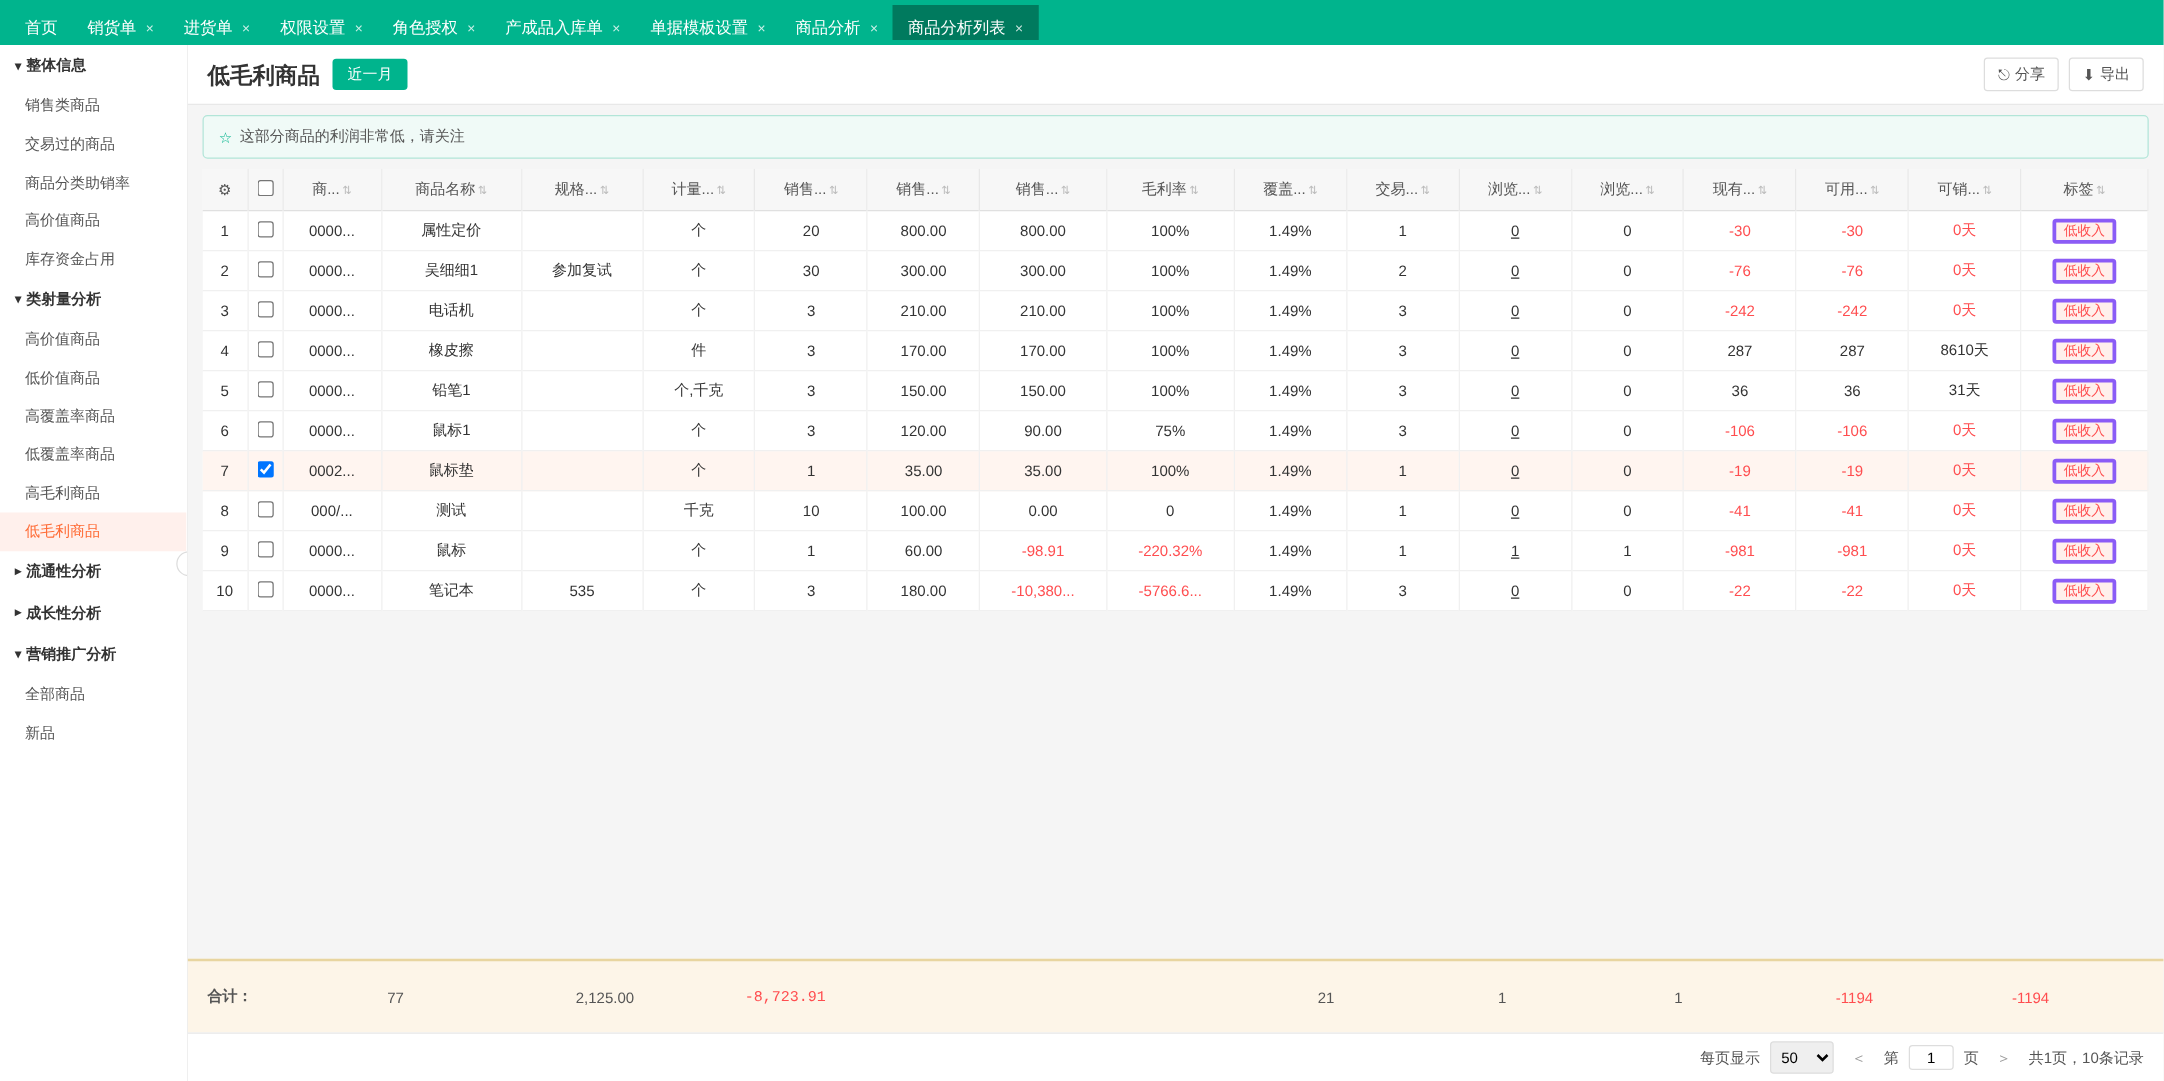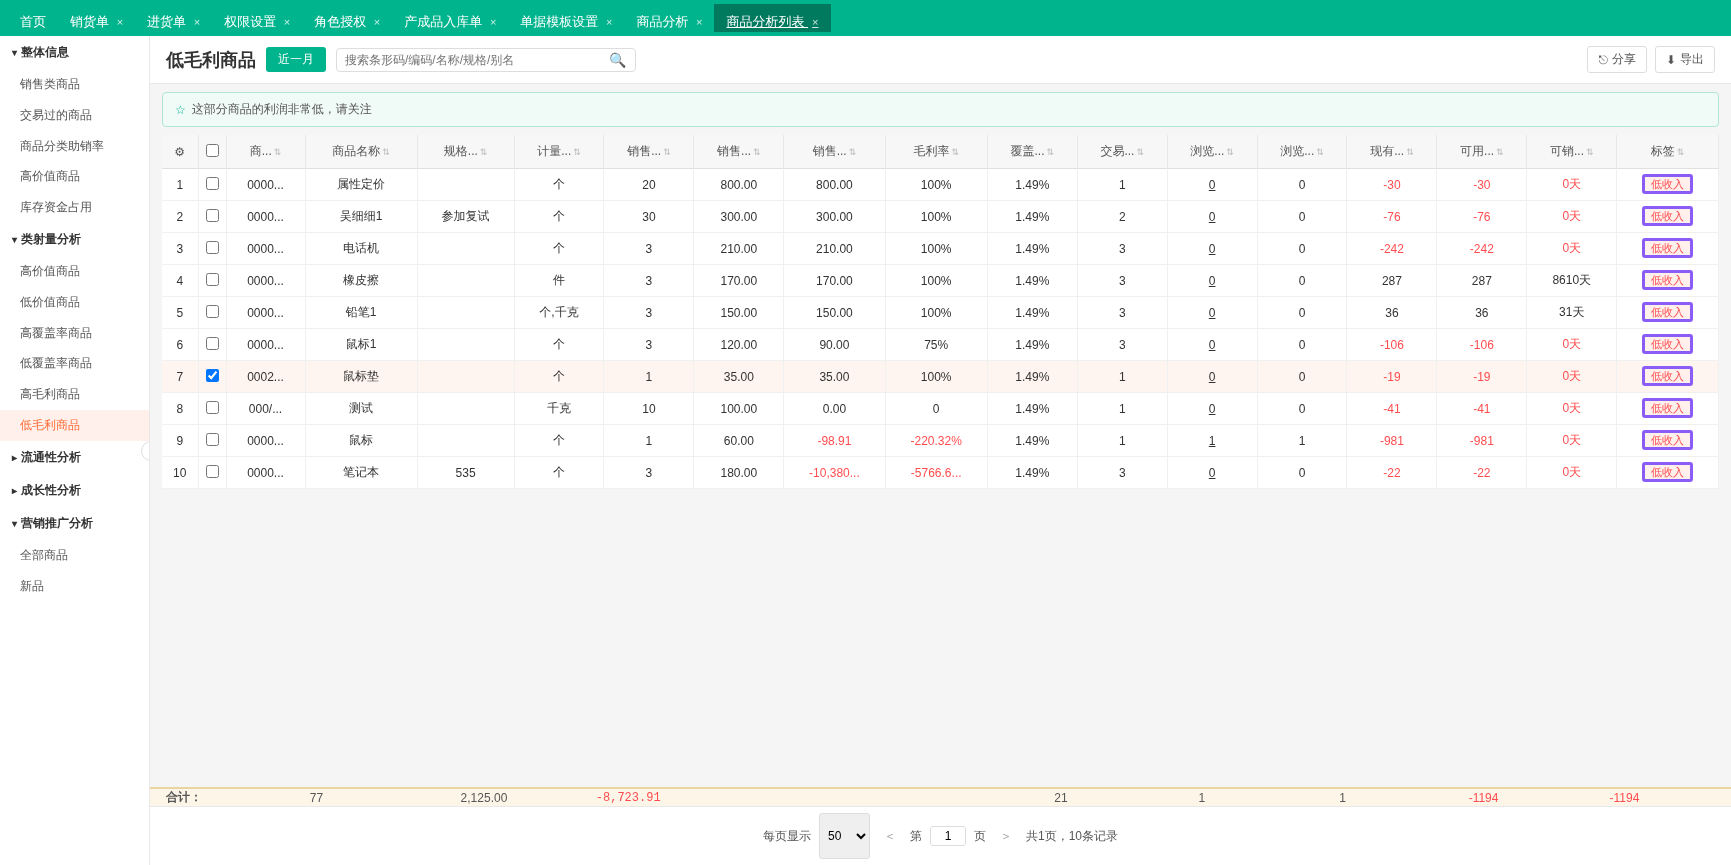--- a/index.html
+++ b/index.html
@@ -17,21 +17,20 @@
       color: #fff;
       padding: 0 12px;
       height: 28px;
       line-height: 36px;
       cursor: pointer;
       white-space: nowrap;
       font-size: 13px;
     }
     .top-nav .nav-item.active {
       background: #007a5e;
-      text-decoration: underline;
     }
     .top-nav .nav-item .close-x {
       margin-left: 4px;
       opacity: 0.8;
       font-size: 11px;
     }
 
     
     .main-layout {
       display: flex;
@@ -205,48 +204,48 @@
       border-radius: 3px;
       font-size: 11px;
     }
     .red-text { color: #ff4d4f; }
     .underline-link { text-decoration: underline; cursor: pointer; }
 
     
     .footer-total {
       background: #fdf5e8;
       border-top: 2px solid #e8d5a0;
-      padding: 0 16px;
+      padding: 20px 16px;
       display: flex;
       align-items: center;
       font-size: 12px;
       color: #555;
       flex-shrink: 0;
     }
     .footer-total .total-label {
       width: 60px;
       font-weight: bold;
     }
 
     
     .pagination-bar {
       background: #fff;
       border-top: 1px solid #e8e8e8;
       padding: 6px 16px;
       display: flex;
       align-items: center;
-      justify-content: center;
+      justify-content: flex-end;
       gap: 8px;
       font-size: 12px;
       color: #555;
       flex-shrink: 0;
     }
     .pagination-bar select {
       border: 1px solid #ddd;
-      padding: 14px 4px;
+      padding: 4px 4px;
       border-radius: 3px;
       font-size: 12px;
     }
     .pagination-bar .page-nav {
       cursor: pointer;
       color: #999;
       padding: 2px 6px;
     }
     .page-num-input {
       width: 36px;
@@ -334,24 +333,20 @@
     </div>
     <div class="sidebar-item">全部商品</div>
     <div class="sidebar-item">新品</div>
   </div>
 
   <div class="content-area">
 
     <div class="content-header">
       <span class="page-title">低毛利商品</span>
       <button class="filter-btn">近一月</button>
-      <div class="search-box">
-        <input type="text" placeholder="搜索条形码/编码/名称/规格/别名" style="">
-        <span style="color:#999; font-size:14px;">🔍</span>
-      </div>
       <div class="header-actions">
         <button class="action-btn">
           <span>⎋</span>
           <span>分享</span>
         </button>
         <button class="action-btn">
           <span>⬇</span>
           <span>导出</span>
         </button>
       </div>

